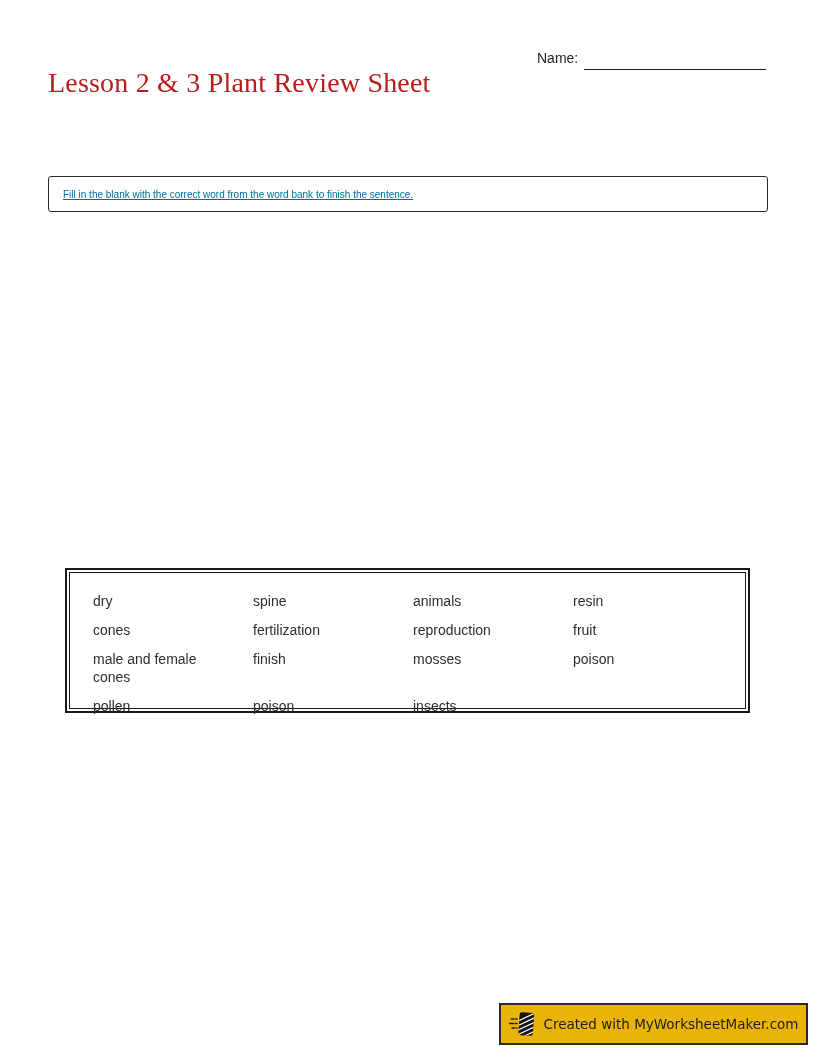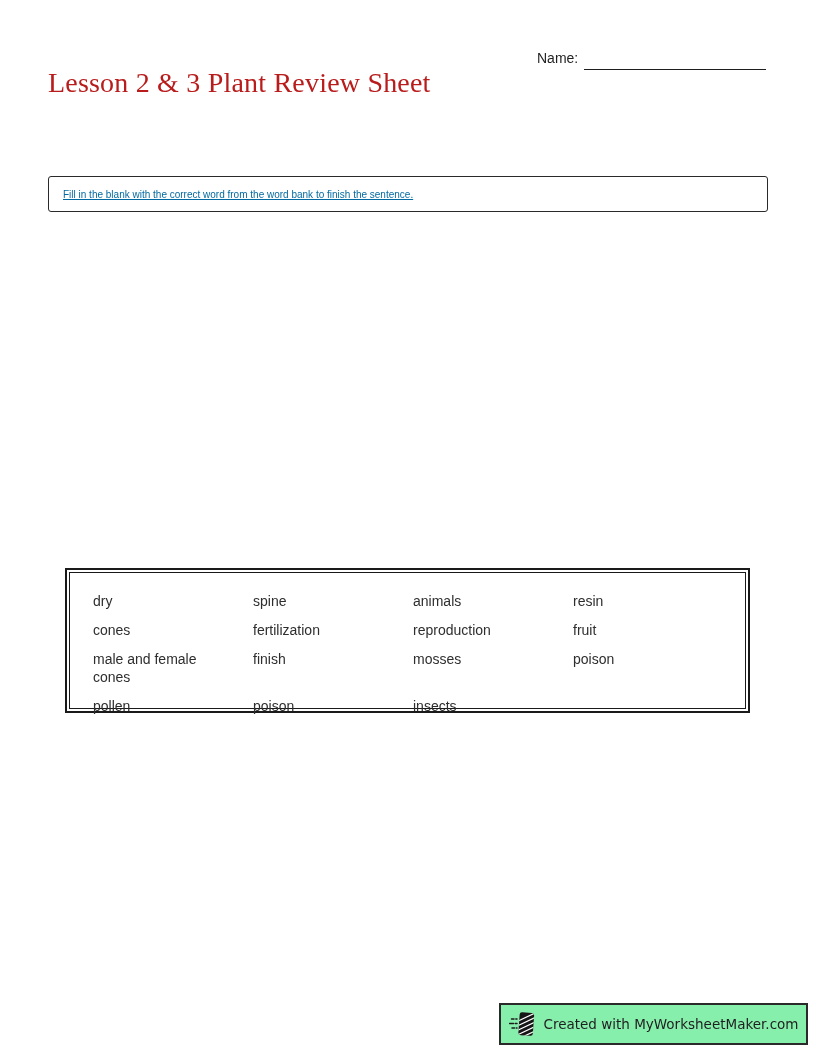--- a/index.html
+++ b/index.html
@@ -97,21 +97,21 @@
     position: absolute;
     left: 499px;
     top: 1003px;
     width: 309px;
     height: 42px;
     border: 2px solid #2a2a2a;
     display: flex;
     align-items: center;
     justify-content: center;
     gap: 8px;
-    background: #86efac;
+    background: #eab308;
   }
   .footer-text {
     font-family: "DejaVu Sans", sans-serif;
     font-size: 13.5px;
     color: #1f1f1f;
     white-space: nowrap;
   }
   .footer-icon-wrap { display: flex; align-items: center; }
 </style>
 </head>

